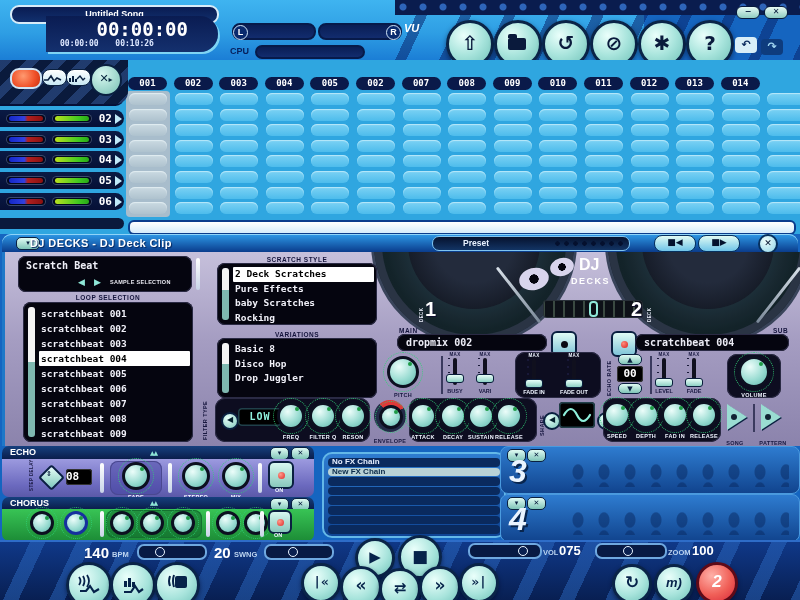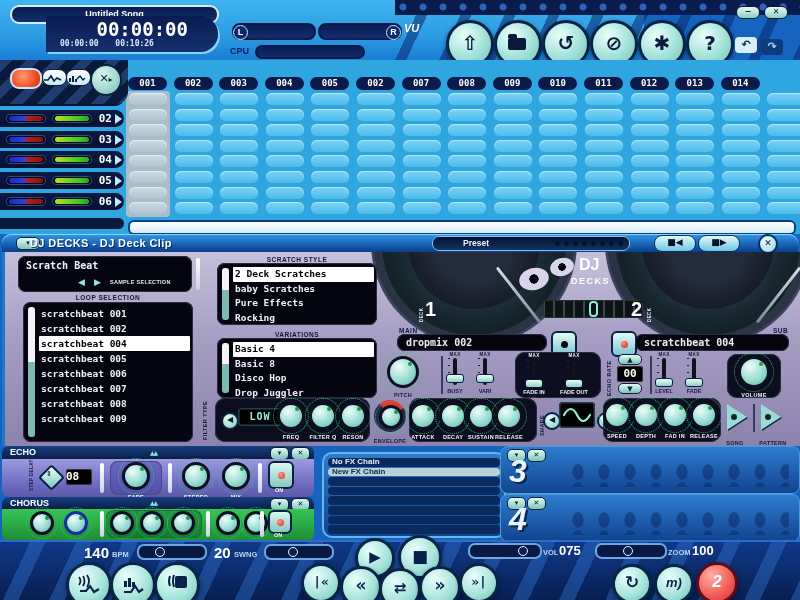--- a/index.html
+++ b/index.html
@@ -483,40 +483,40 @@
       <span class="abs" style="left:60px;top:21px;color:#8FE8D8;font:bold 9px 'DejaVu Sans',sans-serif;">◀</span>
       <span class="abs" style="left:76px;top:21px;color:#8FE8D8;font:bold 9px 'DejaVu Sans',sans-serif;">▶</span>
       <span class="abs" style="left:92px;top:23px;color:#E8E8F0;font:bold 5.5px 'Liberation Sans',sans-serif;letter-spacing:.3px;">SAMPLE SELECTION</span>
     </div>
     <div class="vdiv" style="left:191px;top:6px;height:32px;"></div>
     <div class="seglabel abs" style="left:18px;top:42px;width:170px;">LOOP SELECTION</div>
     <div class="listbox" id="loop-list" style="left:18px;top:50px;width:170px;height:140px;">
       <span class="sbar"></span>
     <div class="litem">scratchbeat 001</div>
         <div class="litem">scratchbeat 002</div>
+        <div class="litem">scratchbeat 003</div>
         <div class="litem lsel">scratchbeat 004</div>
         <div class="litem">scratchbeat 005</div>
         <div class="litem">scratchbeat 006</div>
         <div class="litem">scratchbeat 007</div>
         <div class="litem">scratchbeat 008</div>
         <div class="litem">scratchbeat 009</div>
       </div>
 
     <div class="seglabel abs" style="left:212px;top:4px;width:160px;">SCRATCH STYLE</div>
     <div class="listbox" id="style-list" style="left:212px;top:11px;width:160px;height:62px;">
       <span class="sbar"></span>
     <div class="litem lsel">2 Deck Scratches</div>
+        <div class="litem">Pure Effects</div>
         <div class="litem">baby Scratches</div>
-        <div class="litem">Pure Effects</div>
         <div class="litem">Rocking</div>
       </div>
     <div class="seglabel abs" style="left:212px;top:79px;width:160px;">VARIATIONS</div>
     <div class="listbox" id="variation-list" style="left:212px;top:86px;width:160px;height:60px;">
       <span class="sbar"></span>
-    <div class="litem lsel">Basic 4</div>
         <div class="litem">Basic 8</div>
         <div class="litem">Disco Hop</div>
         <div class="litem">Drop Juggler</div>
       </div>
 
     <div class="kunit" style="left:376px;top:104px;width:44px;">
       <div class="knob k26"></div>
       <div class="klabel">PITCH</div>
     </div>
     <div class="abs" style="left:436px;top:104px;width:2px;height:38px;background:#3A3A5E;"></div>

